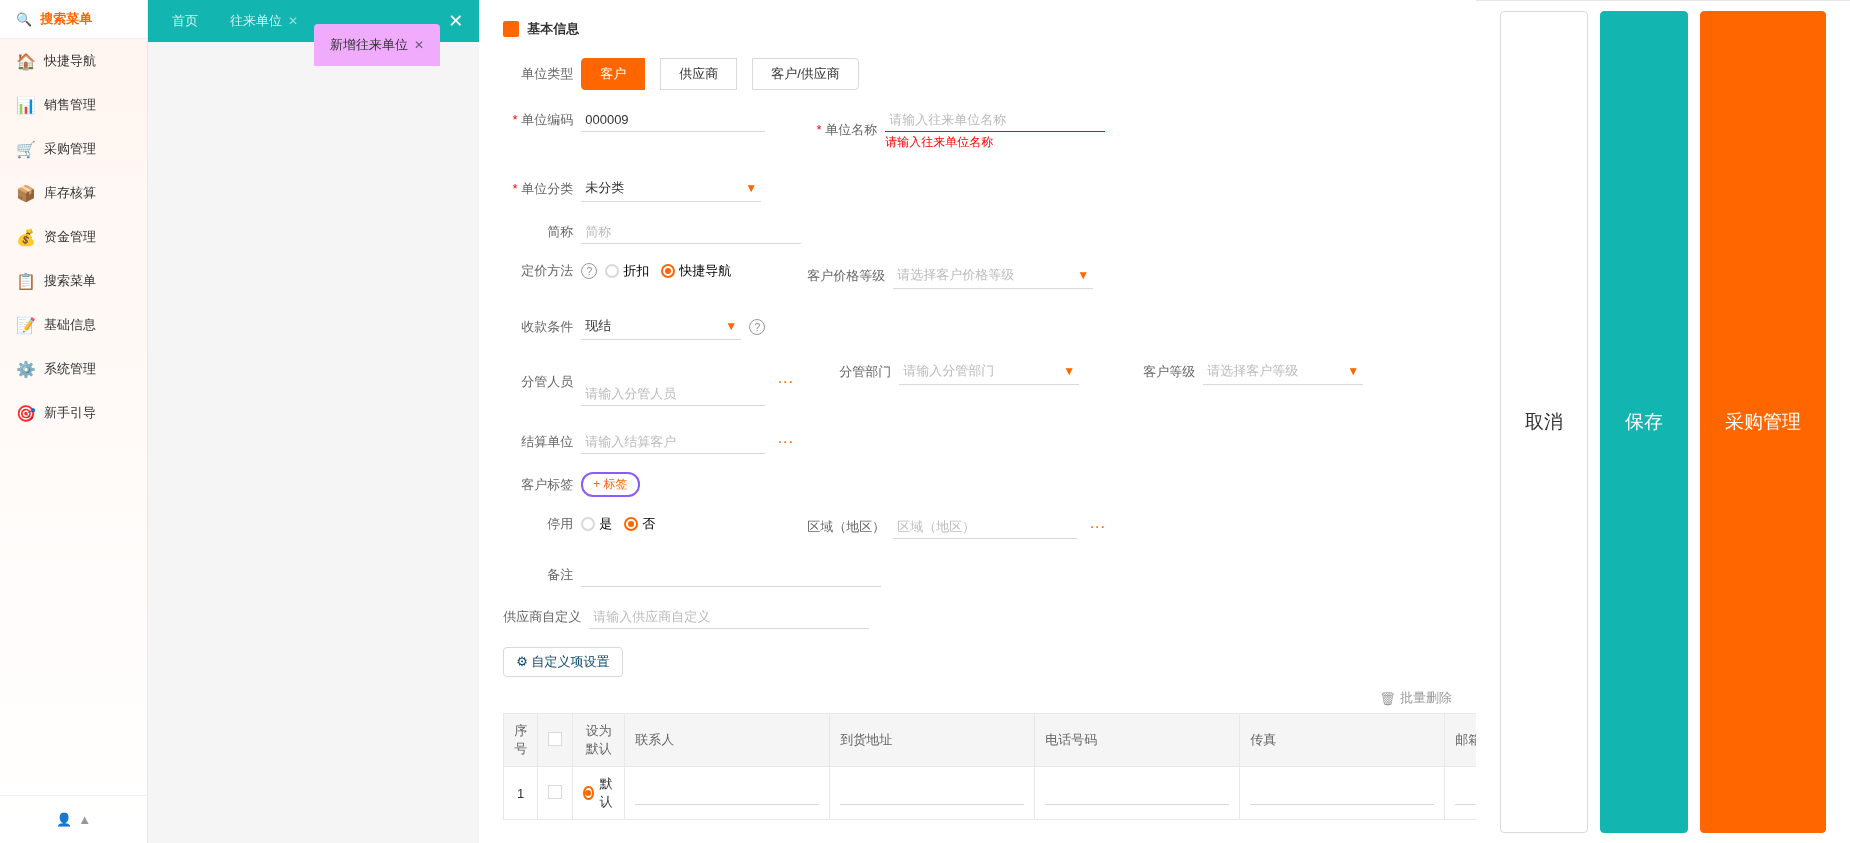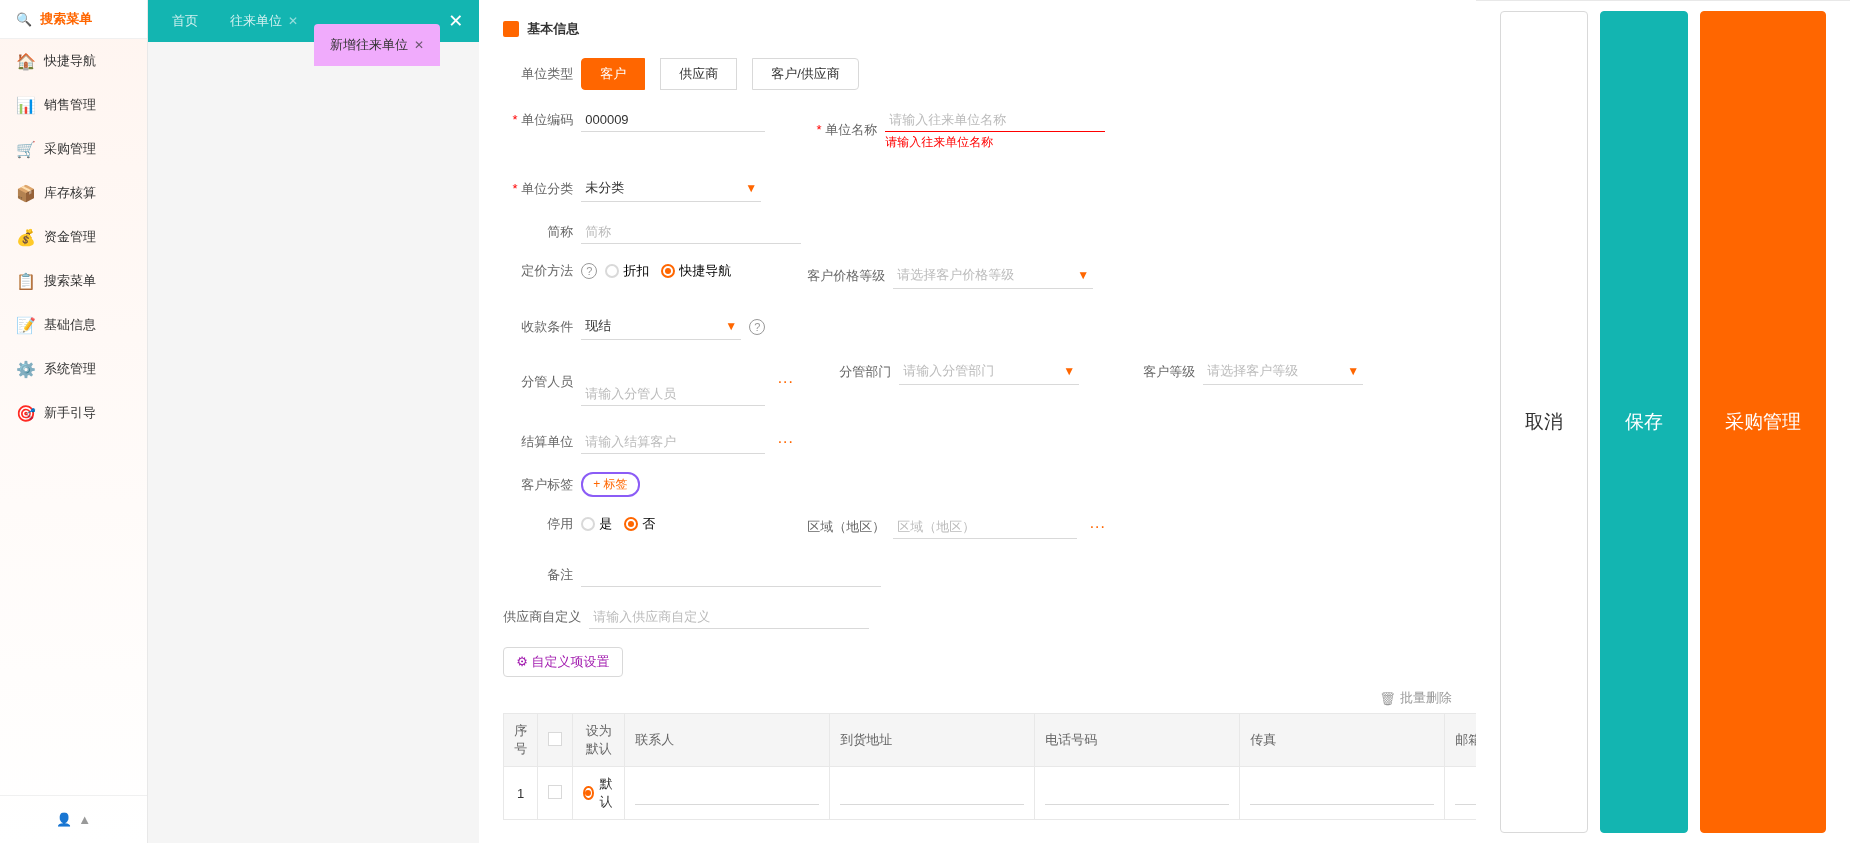--- a/index.html
+++ b/index.html
@@ -261,21 +261,21 @@
       cursor: pointer;
     }
 
     
     .custom-settings-btn {
       border: 1px solid #d9d9d9;
       background: #fff;
       padding: 5px 12px;
       cursor: pointer;
       font-size: 13px;
-      color: #a21caf;
+      color: #0c4a6e;
       border-radius: 4px;
       display: flex;
       align-items: center;
       gap: 6px;
       margin-bottom: 12px;
     }
 
     
     .batch-delete {
       text-align: right;

